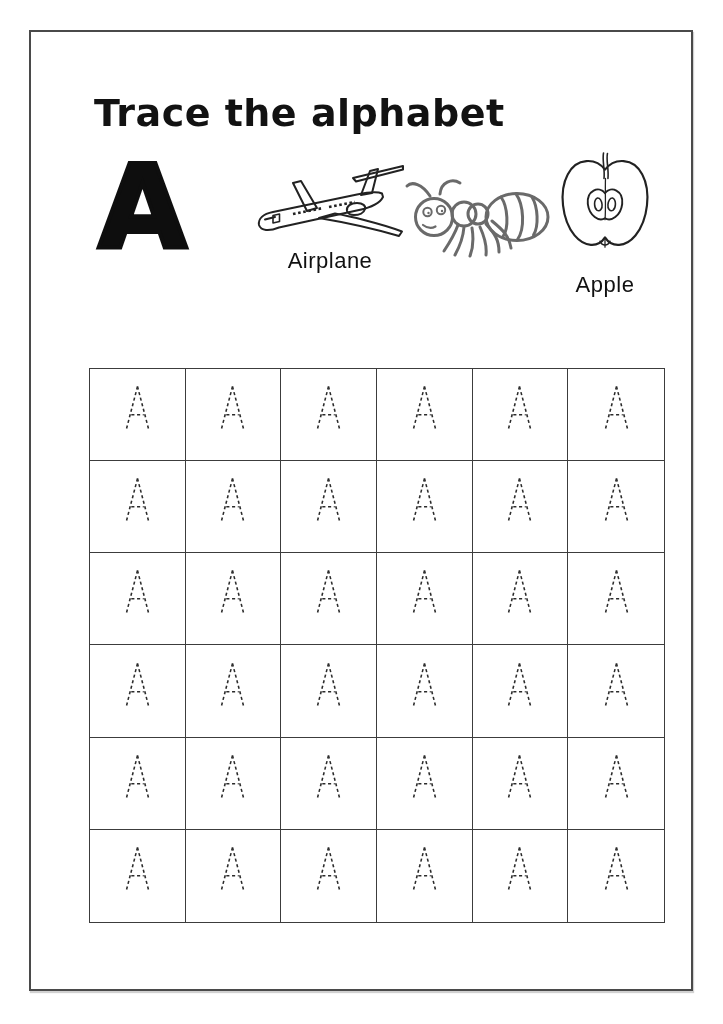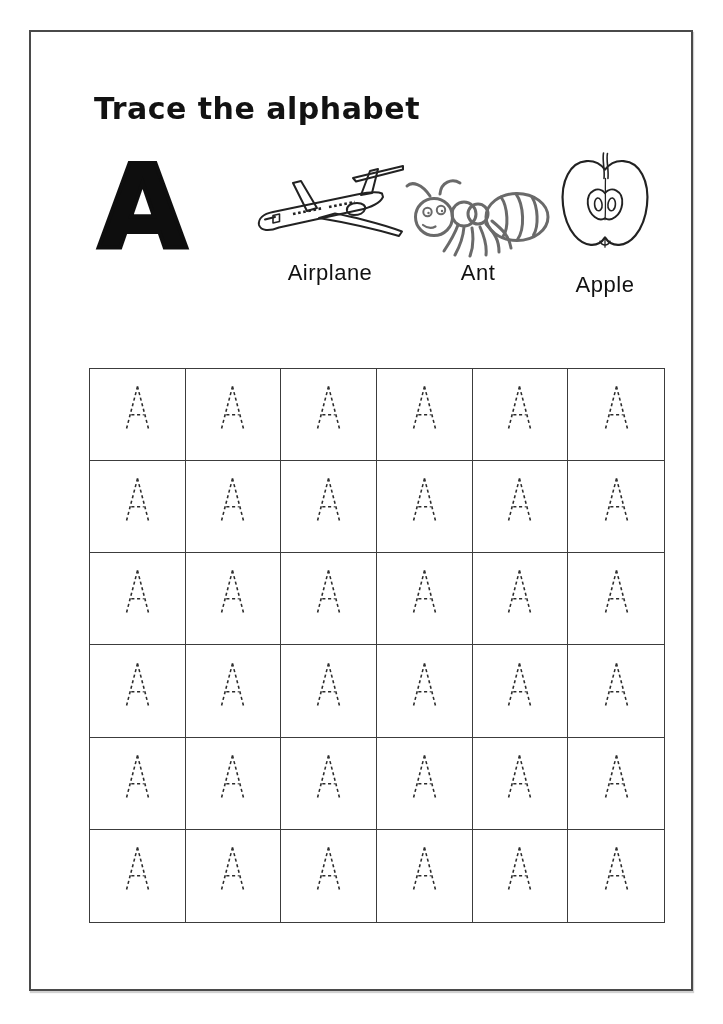--- a/index.html
+++ b/index.html
@@ -4,21 +4,21 @@
 <style>
   html,body{margin:0;padding:0;background:#ffffff;}
   body{width:723px;height:1024px;position:relative;overflow:hidden;
        font-family:"Liberation Sans",sans-serif;color:#141414;}
 
   .sheet{position:absolute;left:29px;top:30px;width:664px;height:961px;
          border:2px solid #4a4a4a;background:#ffffff;box-sizing:border-box;
          box-shadow:1px 2px 1px rgba(0,0,0,0.18);}
 
   .worksheet-title{position:absolute;left:92px;top:89px;
-         font-family:"DejaVu Sans",sans-serif;font-size:30px;font-weight:bold;
+         font-family:"DejaVu Sans",sans-serif;font-size:38px;font-weight:bold;
          letter-spacing:0.5px;color:#121212;}
 
   .big-letter{position:absolute;left:96px;top:148px;line-height:1;
          font-family:"DejaVu Sans",sans-serif;font-weight:bold;font-size:115px;
          color:#0e0e0e;-webkit-text-stroke:4px #0e0e0e;}
 
   .fig{position:absolute;}
   .fig svg{display:block;}
   .fig-caption{position:absolute;text-align:center;
          font-family:"Liberation Sans",sans-serif;font-size:22px;
@@ -56,21 +56,21 @@
       <path class="line-art" style="stroke-width:1.6" d="M22 60 l6.5 -1.5 l0 -7.5 l-6.5 1.5 Z"></path>
       <path class="line-art" style="stroke-width:2.6;stroke-dasharray:2.6 2.6;stroke-linecap:butt" d="M42 51 L72 45"></path>
       <path class="line-art" style="stroke-width:2.6;stroke-dasharray:2.6 2.6;stroke-linecap:butt" d="M78 44 L104 39"></path>
       <path class="line-art" d="M56 48 L42 20 L50 18 L66 45 Z"></path>
       <path class="line-art" d="M68 55 C92 59 124 66 148 73 L151 68.5 C132 61 96 52.5 84 50.5 Z"></path>
       <path class="line-art" d="M96 48 c-1 -5 4 -8 10 -8 c6 0 9 3 8 6 c-1 4 -6 6 -11 6 c-4 0 -6 -1 -7 -4 Z"></path>
       <path class="line-art" d="M110 32 L119 8 L127 6 L121 30 Z"></path>
       <path class="line-art" d="M102 15 L152 3 L152 6.5 L105 18.5 Z"></path>
     </svg>
   </div>
-  <div class="fig-caption" style="left:220px;top:228px;width:158px;">Airplane</div>
+  <div class="fig-caption" style="left:220px;top:216px;width:158px;">Airplane</div>
 
   <div class="fig" style="left:373px;top:144px;width:148px;height:84px;">
     <svg width="148" height="84" viewBox="0 0 148 84">
       <path class="ant-art" d="M26 20 C18 8 8 5 3 10"></path>
       <path class="ant-art" d="M36 18 C37 6 48 2 56 7"></path>
       <circle class="ant-art" cx="30" cy="41" r="18.5"></circle>
       <circle class="ant-art" style="stroke-width:2" cx="23.5" cy="36" r="4.2"></circle>
       <circle cx="24.5" cy="37" r="1.2" fill="#6a6a6a"></circle>
       <circle class="ant-art" style="stroke-width:2" cx="37" cy="34" r="4.2"></circle>
       <circle cx="38" cy="35" r="1.2" fill="#6a6a6a"></circle>
@@ -82,21 +82,20 @@
       <path class="ant-art" d="M112 17.8 C120 29 121 53 113.5 63.5"></path>
       <path class="ant-art" d="M128 21 C134 31 135 50 129.5 59"></path>
       <path class="ant-art" d="M54 49 C50 60 46 66 40 75"></path>
       <path class="ant-art" d="M60 51 C59 63 56 70 51 79"></path>
       <path class="ant-art" d="M68 52 C70 64 69 72 66 80"></path>
       <path class="ant-art" d="M76 51 C81 62 83 70 82 79"></path>
       <path class="ant-art" d="M82 48 C91 58 95 64 95 76"></path>
       <path class="ant-art" d="M88 45 C99 54 105 60 107 72"></path>
     </svg>
   </div>
-  <div class="fig-caption" style="left:373px;top:228px;width:148px;">Ant</div>
 
   <div class="fig" style="left:524px;top:119px;width:100px;height:108px;">
     <svg width="100" height="108" viewBox="0 0 100 110">
       <path class="line-art" style="stroke-width:2.2" d="M50 19 C41 7 21 6 12 24 C3 41 6 70 19 86 C29 98 43 99 50 88 C57 99 71 98 81 86 C94 70 97 41 88 24 C79 6 59 7 50 19 Z"></path>
       <path class="line-art" style="stroke-width:1.6" d="M48.5 2 C47 10 50 18 49 28"></path>
       <path class="line-art" style="stroke-width:1.6" d="M52.5 2.5 C51 10 54 18 53 28"></path>
       <path class="line-art" style="stroke-width:1.3" d="M50.5 28 C50 42 51 60 50 70"></path>
       <path class="line-art" style="stroke-width:2" d="M50 43 C44 35 31 40 32.5 54 C34 66 44 72.5 50 68.5 C56 72.5 66 66 67.5 54 C69 40 56 35 50 43 Z"></path>
       <path class="line-art" style="stroke-width:1.6" d="M42 48 C38.5 50 38.5 58 42 60.5 C45 62 47.5 58.5 47 54.5 C46.7 51 45 47.5 42 48 Z"></path>
       <path class="line-art" style="stroke-width:1.6" d="M58 48 C61.5 50 61.5 58 58 60.5 C55 62 52.5 58.5 53 54.5 C53.3 51 55 47.5 58 48 Z"></path>

